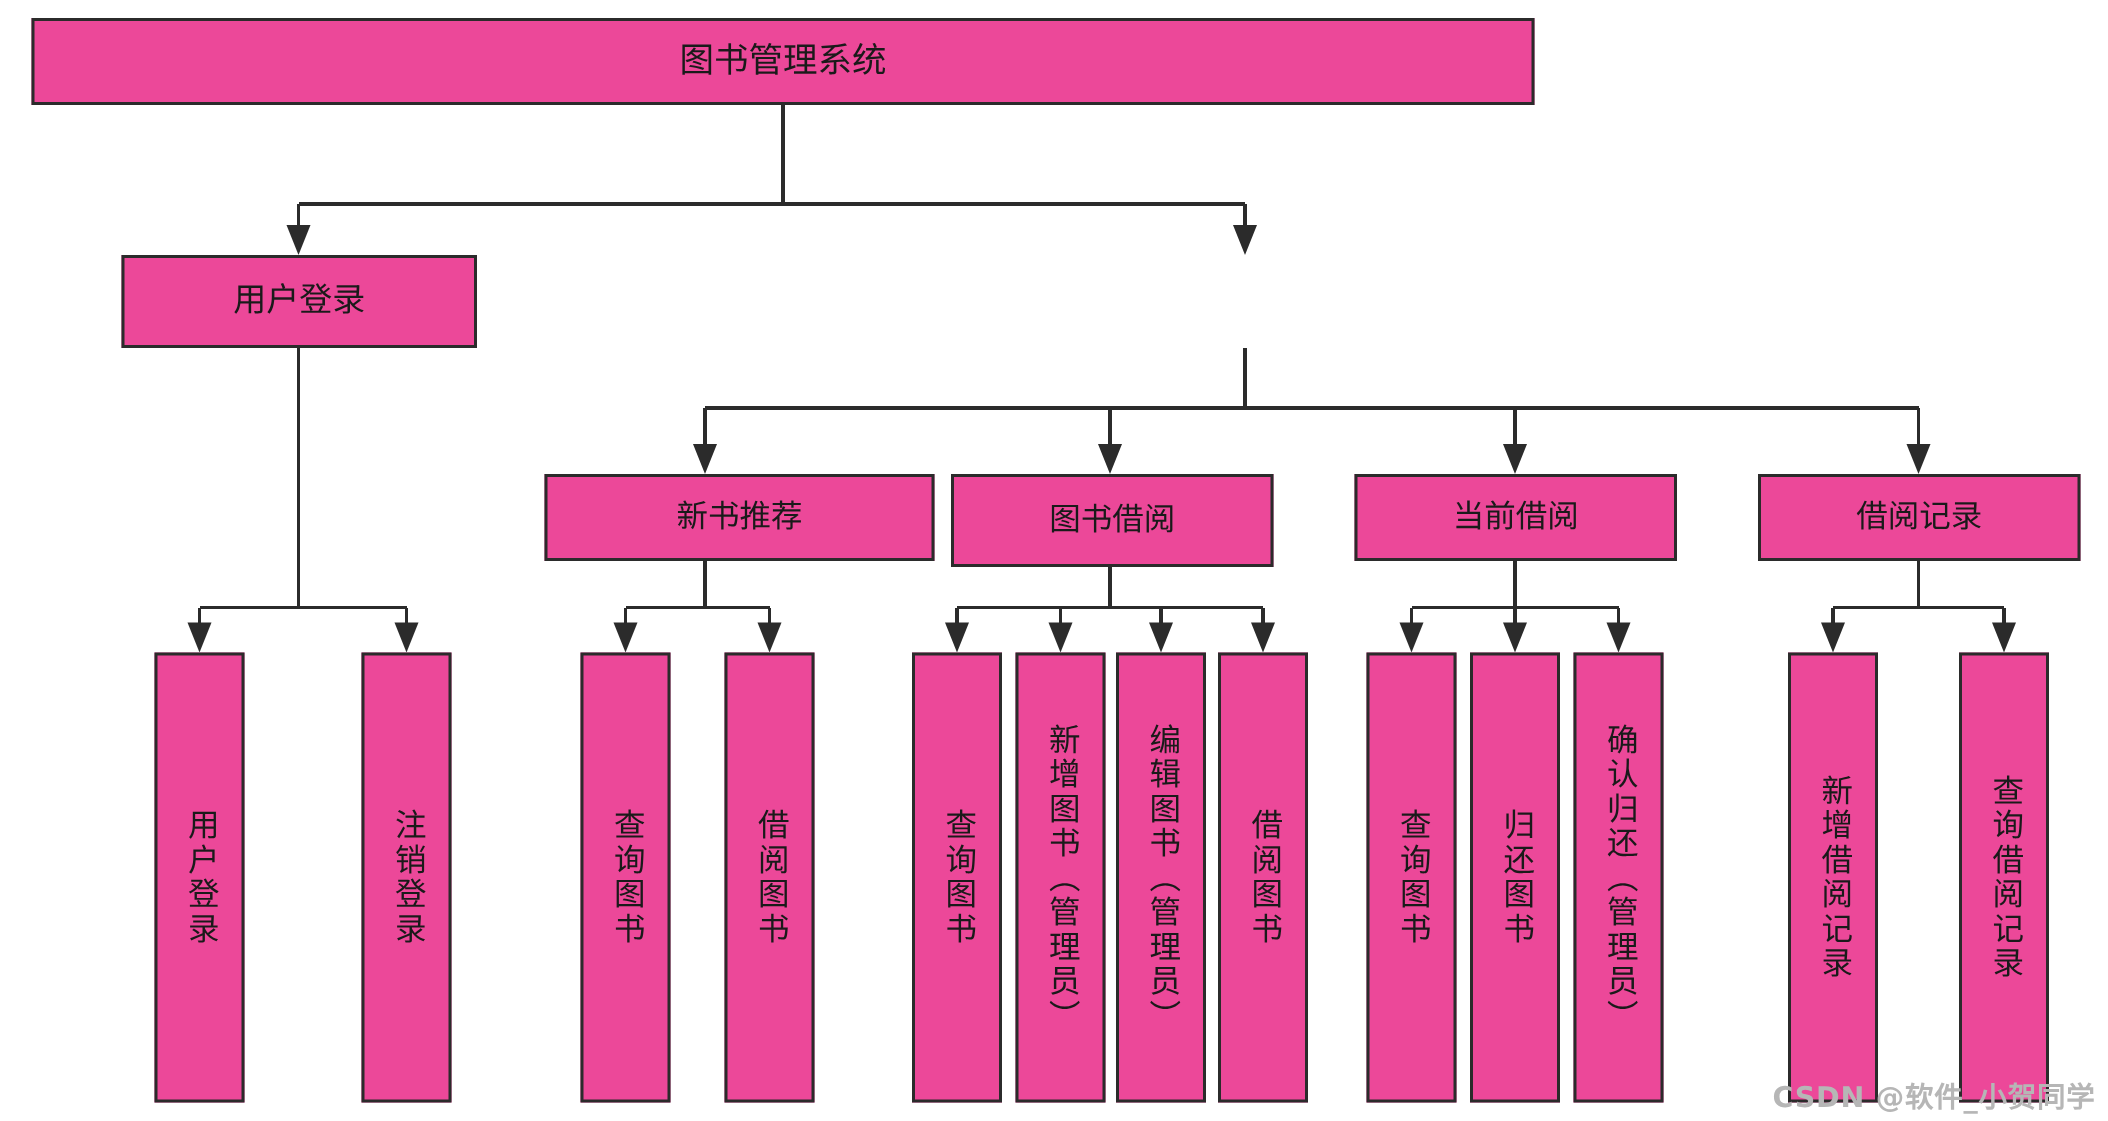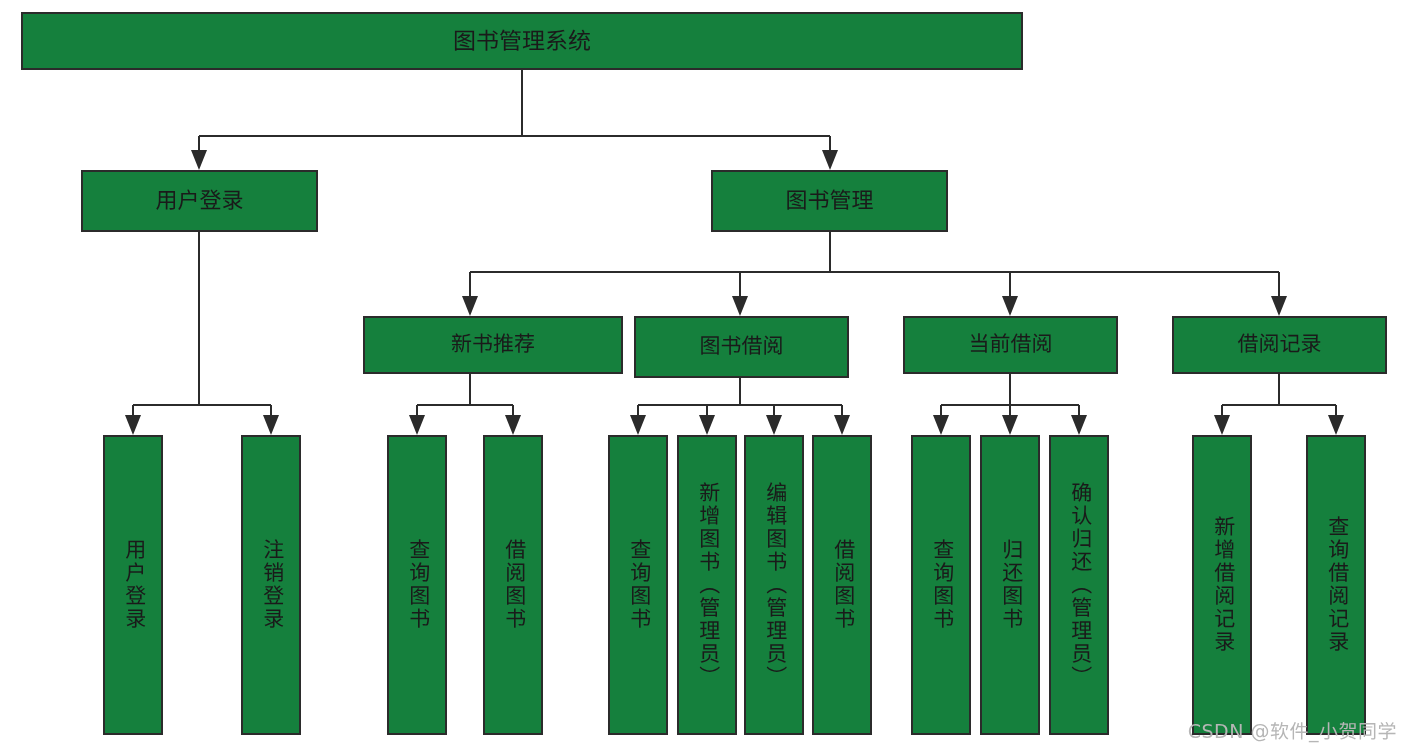--- a/index.html
+++ b/index.html
@@ -38,21 +38,21 @@
     shape-rendering: crispEdges;
   }
   #connector-layer polygon {
     fill: #2b2b2b;
     stroke: none;
   }
   
   .node {
     position: absolute;
     box-sizing: border-box;
-    background: #15803d;
+    background: #ec4899;
     border: 2.6px solid #2b2b2b;
     display: flex;
     align-items: center;
     justify-content: center;
     line-height: 1.22;
     color: #1a1a1a;
     text-align: center;
   }
   .node.level-root {
     font-size: 23px;
@@ -77,20 +77,21 @@
   
   #watermark {
     position: absolute;
     right: 8px;
     bottom: 4px;
     font-size: 19px;
     color: #b6b6b6;
     white-space: nowrap;
     letter-spacing: 0.5px;
     user-select: none;
+    font-weight: bold;
   }
 </style>
 </head>
 <body>
 
 <div id="diagram-root">
 
   <svg id="connector-layer" viewBox="0 0 1405 747" width="1405" height="747" xmlns="http://www.w3.org/2000/svg">
 
     <g>
@@ -168,23 +169,20 @@
   </svg>
 
   <div class="node level-root" style="left:21px; top:12px; width:1002px; height:58px;">
     <span>图书管理系统</span>
   </div>
 
   <div class="node level-2" style="left:81px; top:170px; width:237px; height:62px;">
     <span>用户登录</span>
   </div>
 
-  <div class="node level-2" style="left:711px; top:170px; width:237px; height:62px;">
-    <span>图书管理</span>
-  </div>
 
   <div class="node level-3" style="left:363px; top:316px; width:260px; height:58px;">
     <span>新书推荐</span>
   </div>
 
   <div class="node level-3" style="left:634px; top:316px; width:215px; height:62px;">
     <span>图书借阅</span>
   </div>
 
   <div class="node level-3" style="left:903px; top:316px; width:215px; height:58px;align-items:center;">

